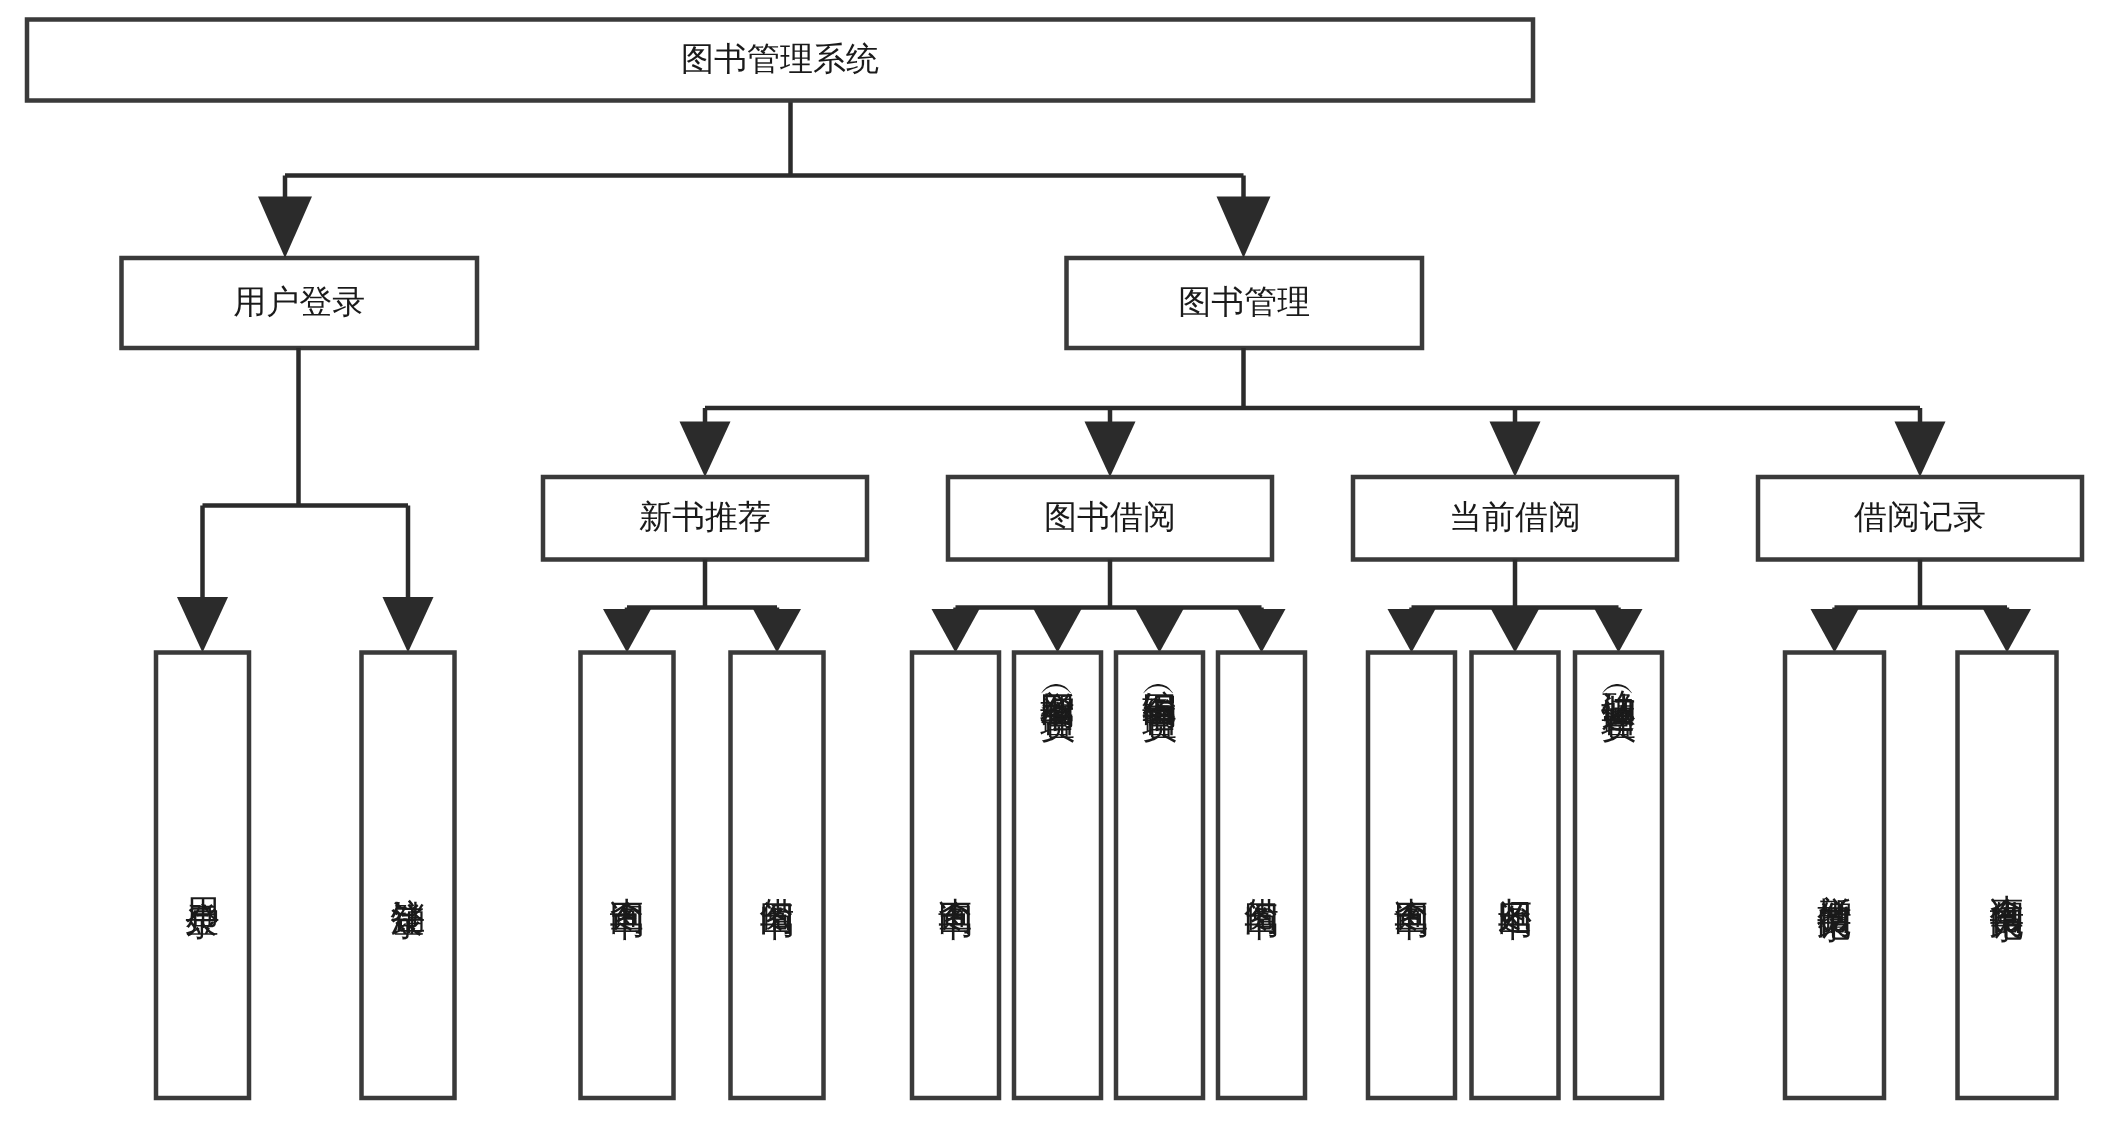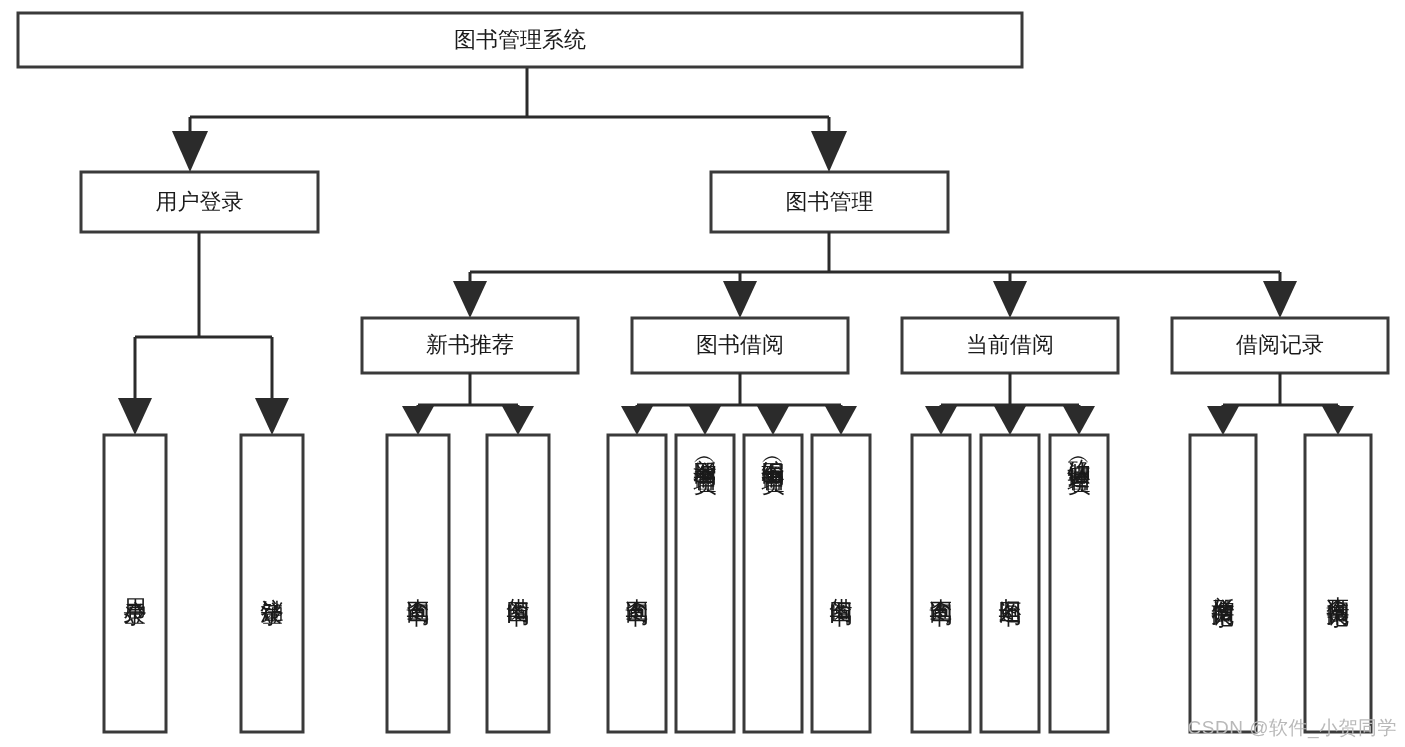--- a/index.html
+++ b/index.html
@@ -255,15 +255,14 @@
     <span class="leaf-label">确认归还（管理员）</span>
   </div>
 
   <div class="leaf-label-wrap" style="left:1190px; top:435px; width:66px; height:297px;">
     <span class="leaf-label">新增借阅记录</span>
   </div>
   <div class="leaf-label-wrap" style="left:1305px; top:435px; width:66px; height:297px;">
     <span class="leaf-label">查询借阅记录</span>
   </div>
 
-  <div class="watermark">CSDN @软件_小贺同学</div>
 
 </div>
 
 </body></html>

